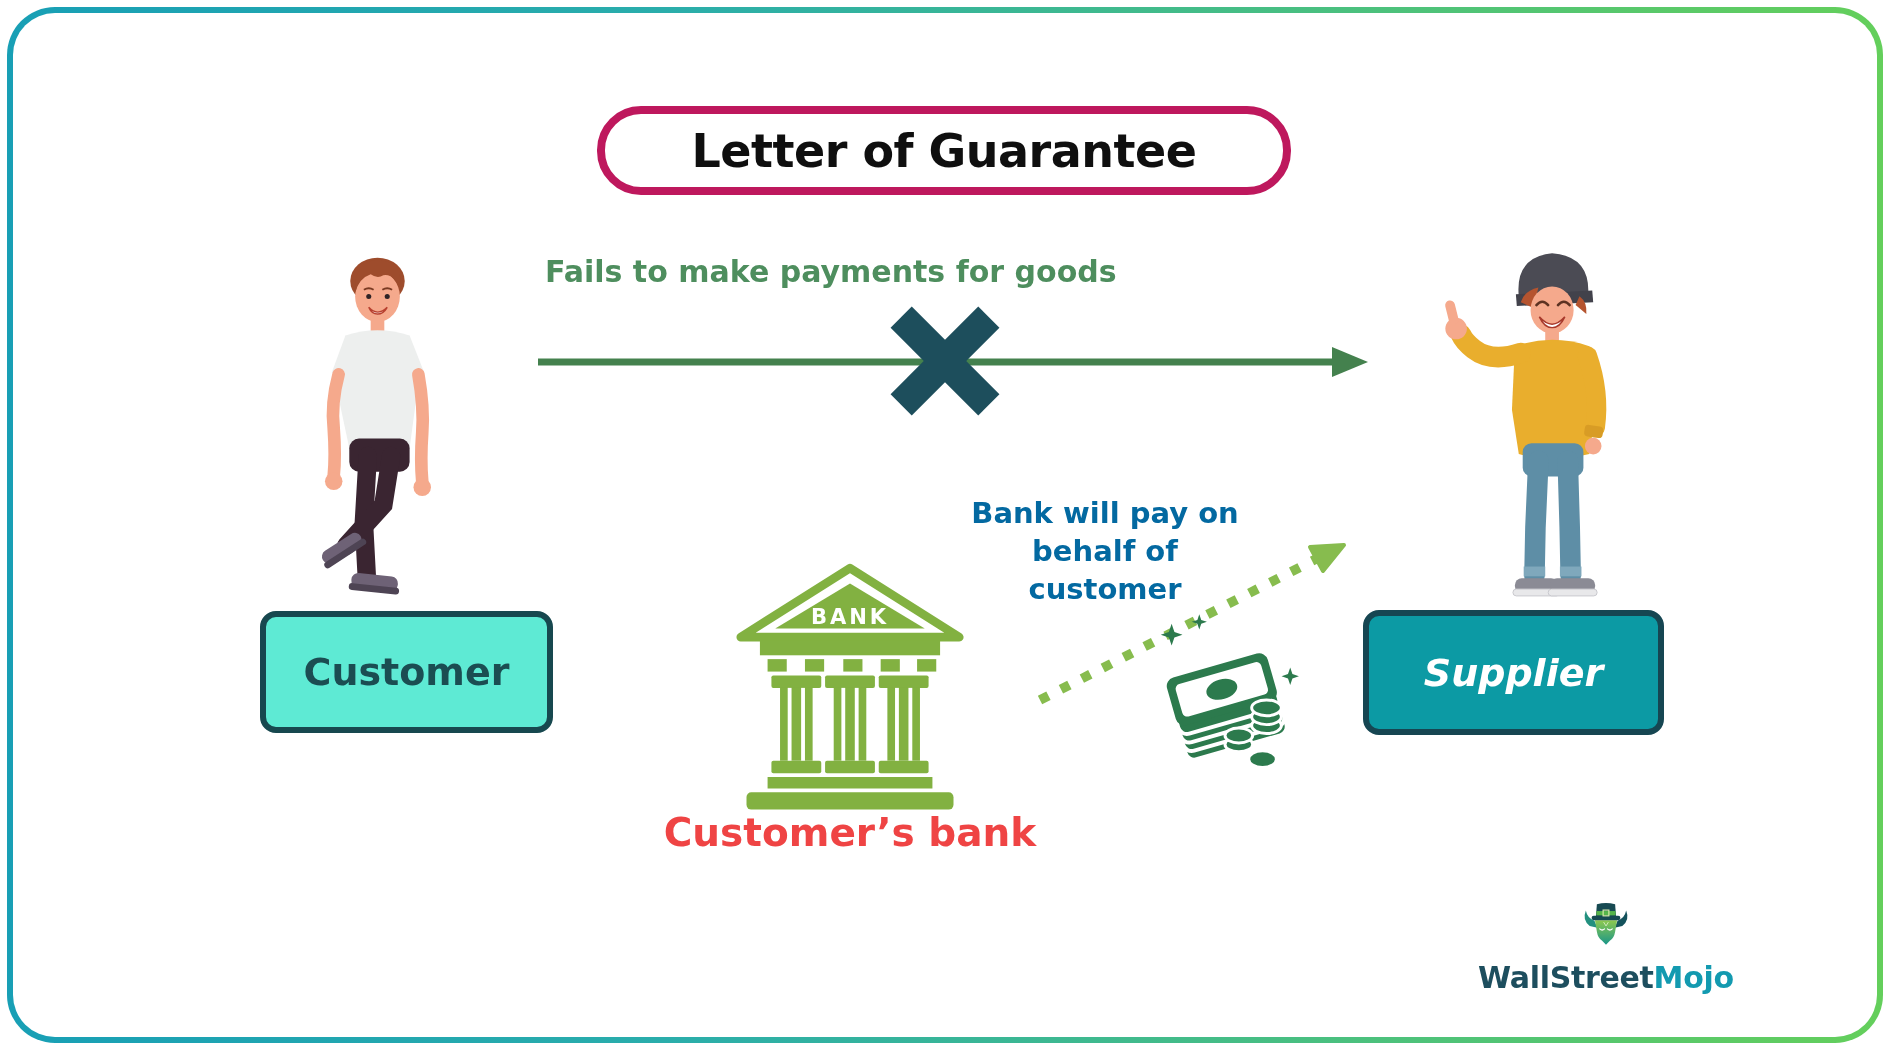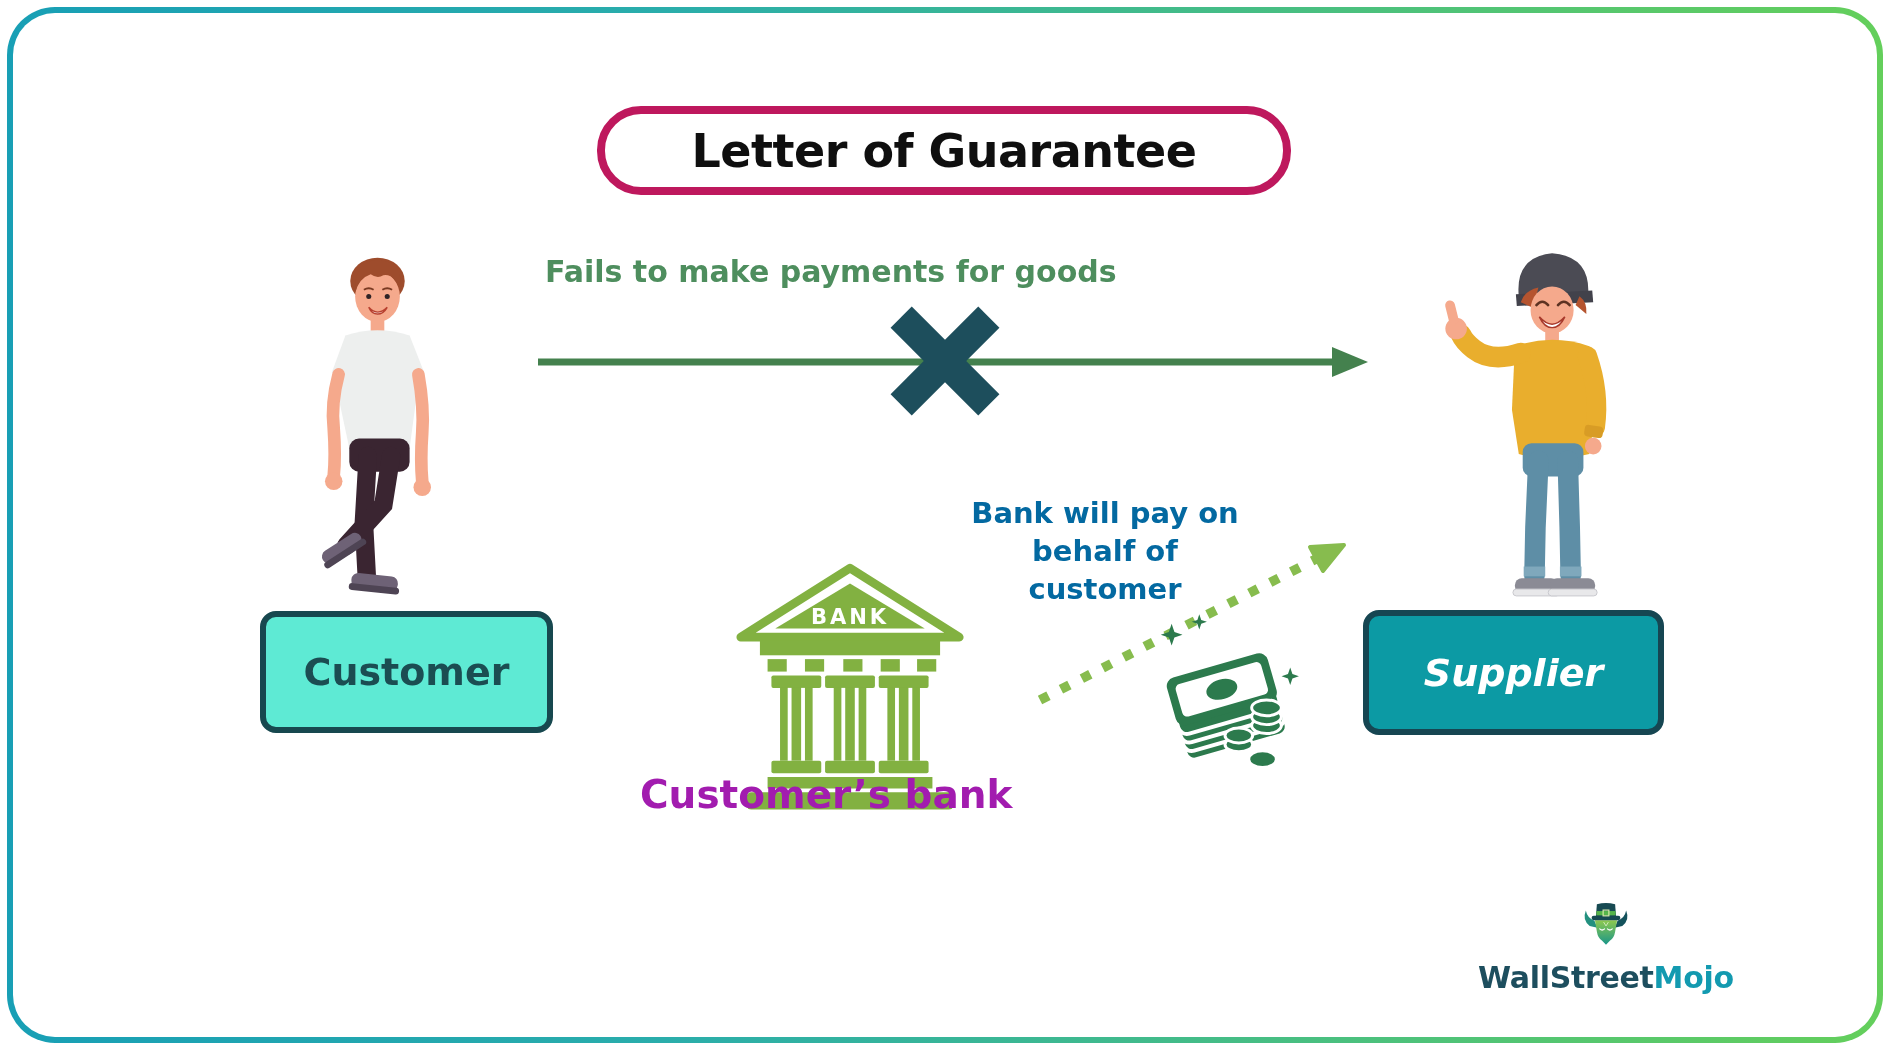--- a/index.html
+++ b/index.html
@@ -16,22 +16,22 @@
   .fail-label{left:545px;top:254px;width:800px;
        font-size:30px;font-weight:700;color:#4e8e5e;}
   .pay-label{left:955px;top:494px;width:300px;text-align:center;
        font-size:29px;font-weight:700;color:#0369a1;line-height:38px;}
   .entity-box{box-sizing:border-box;display:flex;align-items:center;justify-content:center;
        border-radius:16px;font-weight:700;font-size:38px;}
   .customer-box{left:228px;top:611px;width:293px;height:122px;background:#5eead4;
        border:6px solid #17484f;color:#1b4d52;margin-left:32px;}
   .supplier-box{left:1363px;top:610px;width:301px;height:125px;background:#0c9aa4;
        border:6px solid #164652;color:#ffffff;font-style:italic;}
-  .bank-label{left:640px;top:772px;width:420px;text-align:left;
-       font-size:39px;font-weight:700;color:#a21caf;}
+  .bank-label{left:640px;top:810px;width:420px;text-align:center;
+       font-size:39px;font-weight:700;color:#ef4444;}
   .logo{left:1478px;top:900px;height:95px;display:flex;align-items:center;gap:12px;flex-direction:column;}
   .logo-text{font-size:30px;font-weight:700;letter-spacing:-0.3px;}
   .logo-text .p1{color:#1d4e5e;}
   .logo-text .p2{color:#139ab0;}
   svg{display:block;}
 </style>
 </head>
 <body>
 
 <div class="frame">

